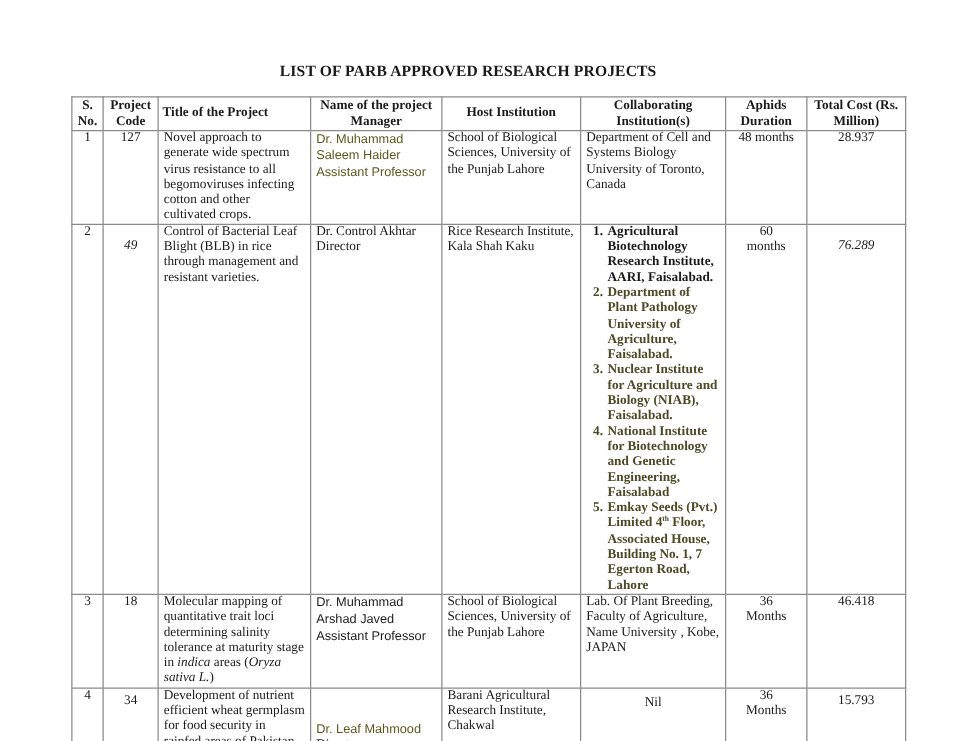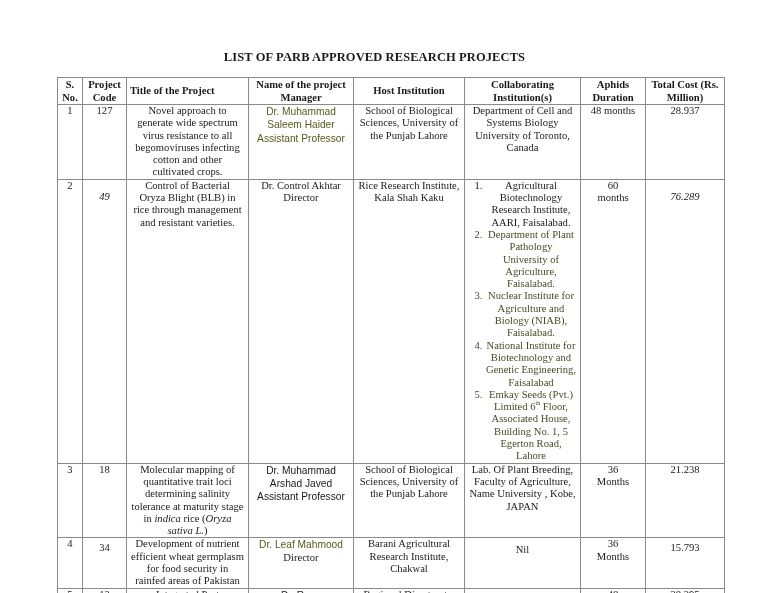--- a/index.html
+++ b/index.html
@@ -3,29 +3,29 @@
 <meta charset="utf-8">
 <style>
   html, body { margin: 0; padding: 0; background: #ffffff; }
   body { width: 768px; height: 593px; position: relative; overflow: hidden;
          font-family: "Liberation Serif", "DejaVu Serif", serif; color: #1a1a1a; }
   .title { position: absolute; top: 50px; left: 0; width: 749px; text-align: center;
            font-weight: bold; font-size: 12.5px; letter-spacing: 0.1px; }
   table { position: absolute; left: 57px; top: 77px; border-collapse: collapse;
           table-layout: fixed; width: 667px; }
   td, th { border: 1px solid #8a8a8a; vertical-align: top; font-size: 10.6px;
-           line-height: 12.3px; padding: 0 4px; font-weight: normal; text-align: center; }
+           line-height: 12.3px; padding: 0 4px; font-weight: normal; }
   th { font-weight: bold; text-align: center; vertical-align: middle; padding: 1px 3px 0 3px; }
   th.left { text-align: left; }
   .c { text-align: center; }
-  .sans { font-family: "Liberation Sans", "DejaVu Sans", sans-serif; font-size: 10.2px; line-height: 13.4px; }
+  .sans { font-family: "Liberation Sans", "DejaVu Sans", sans-serif; font-size: 10.2px; line-height: 13.4px; margin-top: 26px; }
   .olive { color: #5a5a1e; }
   .olive2 { color: #4a4a26; }
   ol { margin: 0; padding: 0 0 0 16px; }
-  ol li { padding-left: 1px; }
+  ol li { padding-left: 1px; font-weight: bold; }
   i { }
   sup { font-size: 6px; line-height: 0; vertical-align: super; }
   .mid { padding-top: 11px; font-style: italic; }
 </style>
 </head>
 <body>
 
 <div class="title">LIST OF PARB APPROVED RESEARCH PROJECTS</div>
 
 <table>
@@ -61,51 +61,51 @@
     </td>
     <td>School of Biological Sciences, University of the Punjab Lahore</td>
     <td>Department of Cell and Systems Biology University of Toronto, Canada</td>
     <td class="c">48 months</td>
     <td class="c">28.937</td>
   </tr>
 
   <tr style="height:219px">
     <td class="c">2</td>
     <td class="c mid">49</td>
-    <td>Control of Bacterial Oryza Blight (BLB) in rice through management and resistant varieties.</td>
+    <td>Control of Bacterial Leaf Blight (BLB) in rice through management and resistant varieties.</td>
     <td>
       <div>Dr. Control Akhtar</div>
       <div>Director</div>
     </td>
     <td>Rice Research Institute, Kala Shah Kaku</td>
     <td>
       <ol>
         <li>Agricultural Biotechnology Research Institute, AARI, Faisalabad.</li>
         <li class="olive2">Department of Plant Pathology University of Agriculture, Faisalabad.</li>
         <li class="olive2">Nuclear Institute for Agriculture and Biology (NIAB), Faisalabad.</li>
         <li class="olive2">National Institute for Biotechnology and Genetic Engineering, Faisalabad</li>
-        <li class="olive2"><span>Emkay Seeds (Pvt.) Limited 6</span><sup>th</sup><span> Floor, Associated House, Building No. 1, 5 Egerton Road, Lahore</span></li>
+        <li class="olive2"><span>Emkay Seeds (Pvt.) Limited 4</span><sup>th</sup><span> Floor, Associated House, Building No. 1, 7 Egerton Road, Lahore</span></li>
       </ol>
     </td>
     <td class="c"><span style="display:inline-block;width:32px">60 months</span></td>
     <td class="c mid">76.289</td>
   </tr>
 
   <tr style="height:66px">
     <td class="c">3</td>
     <td class="c">18</td>
-    <td><span>Molecular mapping of quantitative trait loci determining salinity tolerance at maturity stage in </span><i>indica</i><span> rice (</span><i>Oryza sativa L.</i><span>)</span></td>
+    <td><span>Molecular mapping of quantitative trait loci determining salinity tolerance at maturity stage in </span><i>indica</i><span> areas (</span><i>Oryza sativa L.</i><span>)</span></td>
     <td class="sans">
       <div>Dr. Muhammad Arshad Javed</div>
       <div>Assistant Professor</div>
     </td>
     <td>School of Biological Sciences, University of the Punjab Lahore</td>
     <td>Lab. Of Plant Breeding, Faculty  of Agriculture, Name University , Kobe, JAPAN</td>
     <td class="c"><span style="display:inline-block;width:34px">36 Months</span></td>
-    <td class="c">21.238</td>
+    <td class="c">46.418</td>
   </tr>
 
   <tr style="height:47px">
     <td class="c">4</td>
     <td class="c" style="padding-top:4px">34</td>
     <td>Development of nutrient efficient wheat germplasm for food security in rainfed areas of Pakistan</td>
     <td>
       <div class="sans olive">Dr. Leaf Mahmood</div>
       <div>Director</div>
     </td>

